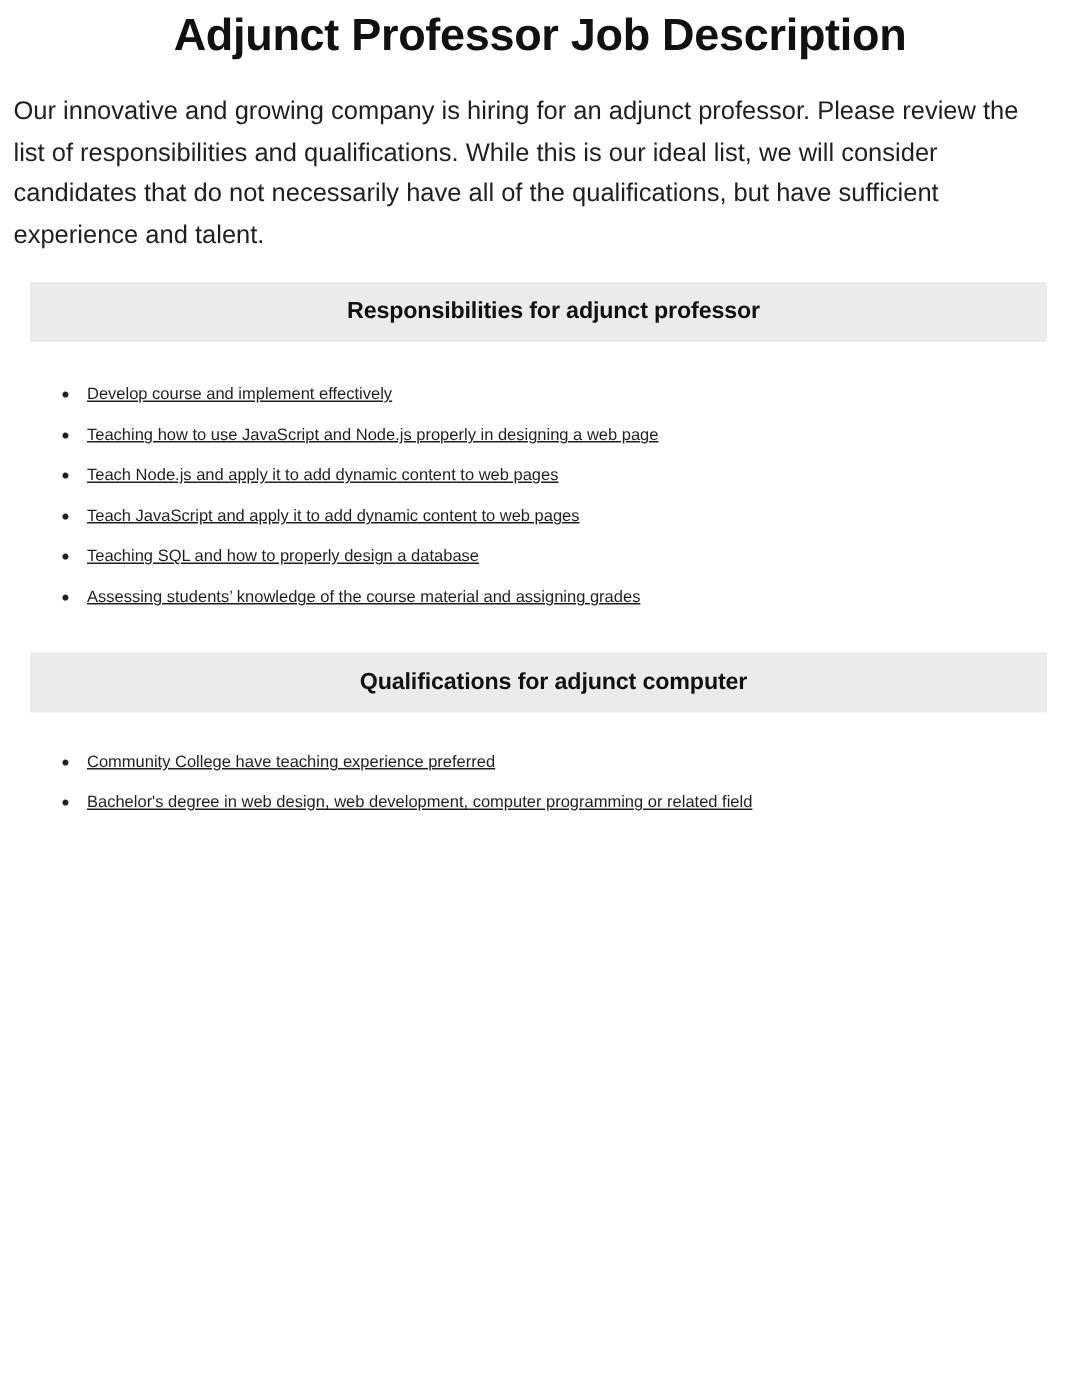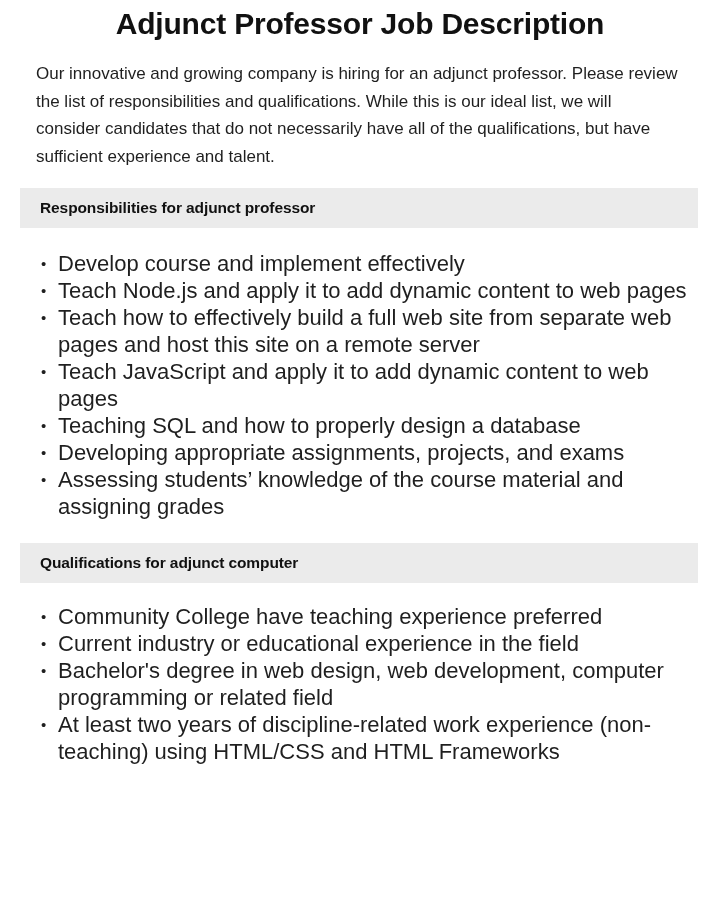--- a/index.html
+++ b/index.html
@@ -30,54 +30,56 @@
     letter-spacing: -0.2px;
     margin: 0;
     padding: 6px 20px 0 20px;
     line-height: 36px;
   }
   .intro {
     font-size: 17px;
     line-height: 27.5px;
     color: #1f1f1f;
     margin: 0;
-    padding: 18px 40px 0 36px;
+    padding: 18px 40px 0 9px;
     text-align: left;
   }
   .section {
     margin: 0;
     padding: 0;
   }
   .section-header {
     background: #ebebeb;
     margin: 0 22px 0 20px;
     height: 40px;
     display: flex;
     align-items: center;
     box-sizing: border-box;
     padding-left: 20px;
+    justify-content: center;
   }
   .section-header-title {
     font-size: 15.5px;
     font-weight: bold;
     color: #111111;
     letter-spacing: -0.1px;
   }
   .section-list {
     list-style: none;
     margin: 0;
     padding: 0;
   }
   .section-list li {
     position: relative;
-    font-size: 22px;
+    font-size: 11px;
     line-height: 27px;
     color: #1f1f1f;
     padding-left: 58px;
     padding-right: 30px;
+    text-decoration: underline;
   }
   .section-list li::before {
     content: "\2022";
     position: absolute;
     left: 41px;
     top: 0;
     font-size: 15px;
     line-height: 27px;
     color: #1f1f1f;
   }
@@ -97,37 +99,34 @@
 
   <div class="top-gap"></div>
 
   <div class="section">
     <div class="section-header">
       <span class="section-header-title">Responsibilities for adjunct professor</span>
     </div>
     <div class="resp-gap"></div>
     <ul class="section-list">
       <li>Develop course and implement effectively</li>
+      <li>Teaching how to use JavaScript and Node.js properly in designing a web page</li>
       <li>Teach Node.js and apply it to add dynamic content to web pages</li>
-      <li>Teach how to effectively build a full web site from separate web pages and host this site on a remote server</li>
       <li>Teach JavaScript and apply it to add dynamic content to web pages</li>
       <li>Teaching SQL and how to properly design a database</li>
-      <li>Developing appropriate assignments, projects, and exams</li>
       <li>Assessing students’ knowledge of the course material and assigning grades</li>
     </ul>
   </div>
 
   <div class="after-resp-gap"></div>
 
   <div class="section">
     <div class="section-header">
       <span class="section-header-title">Qualifications for adjunct computer</span>
     </div>
     <div class="qual-gap"></div>
     <ul class="section-list">
       <li>Community College have teaching experience preferred</li>
-      <li>Current industry or educational experience in the field</li>
       <li>Bachelor's degree in web design, web development, computer programming or related field</li>
-      <li>At least two years of discipline-related work experience (non-teaching) using HTML/CSS and HTML Frameworks</li>
     </ul>
   </div>
 
 </div>
 
 </body></html>

